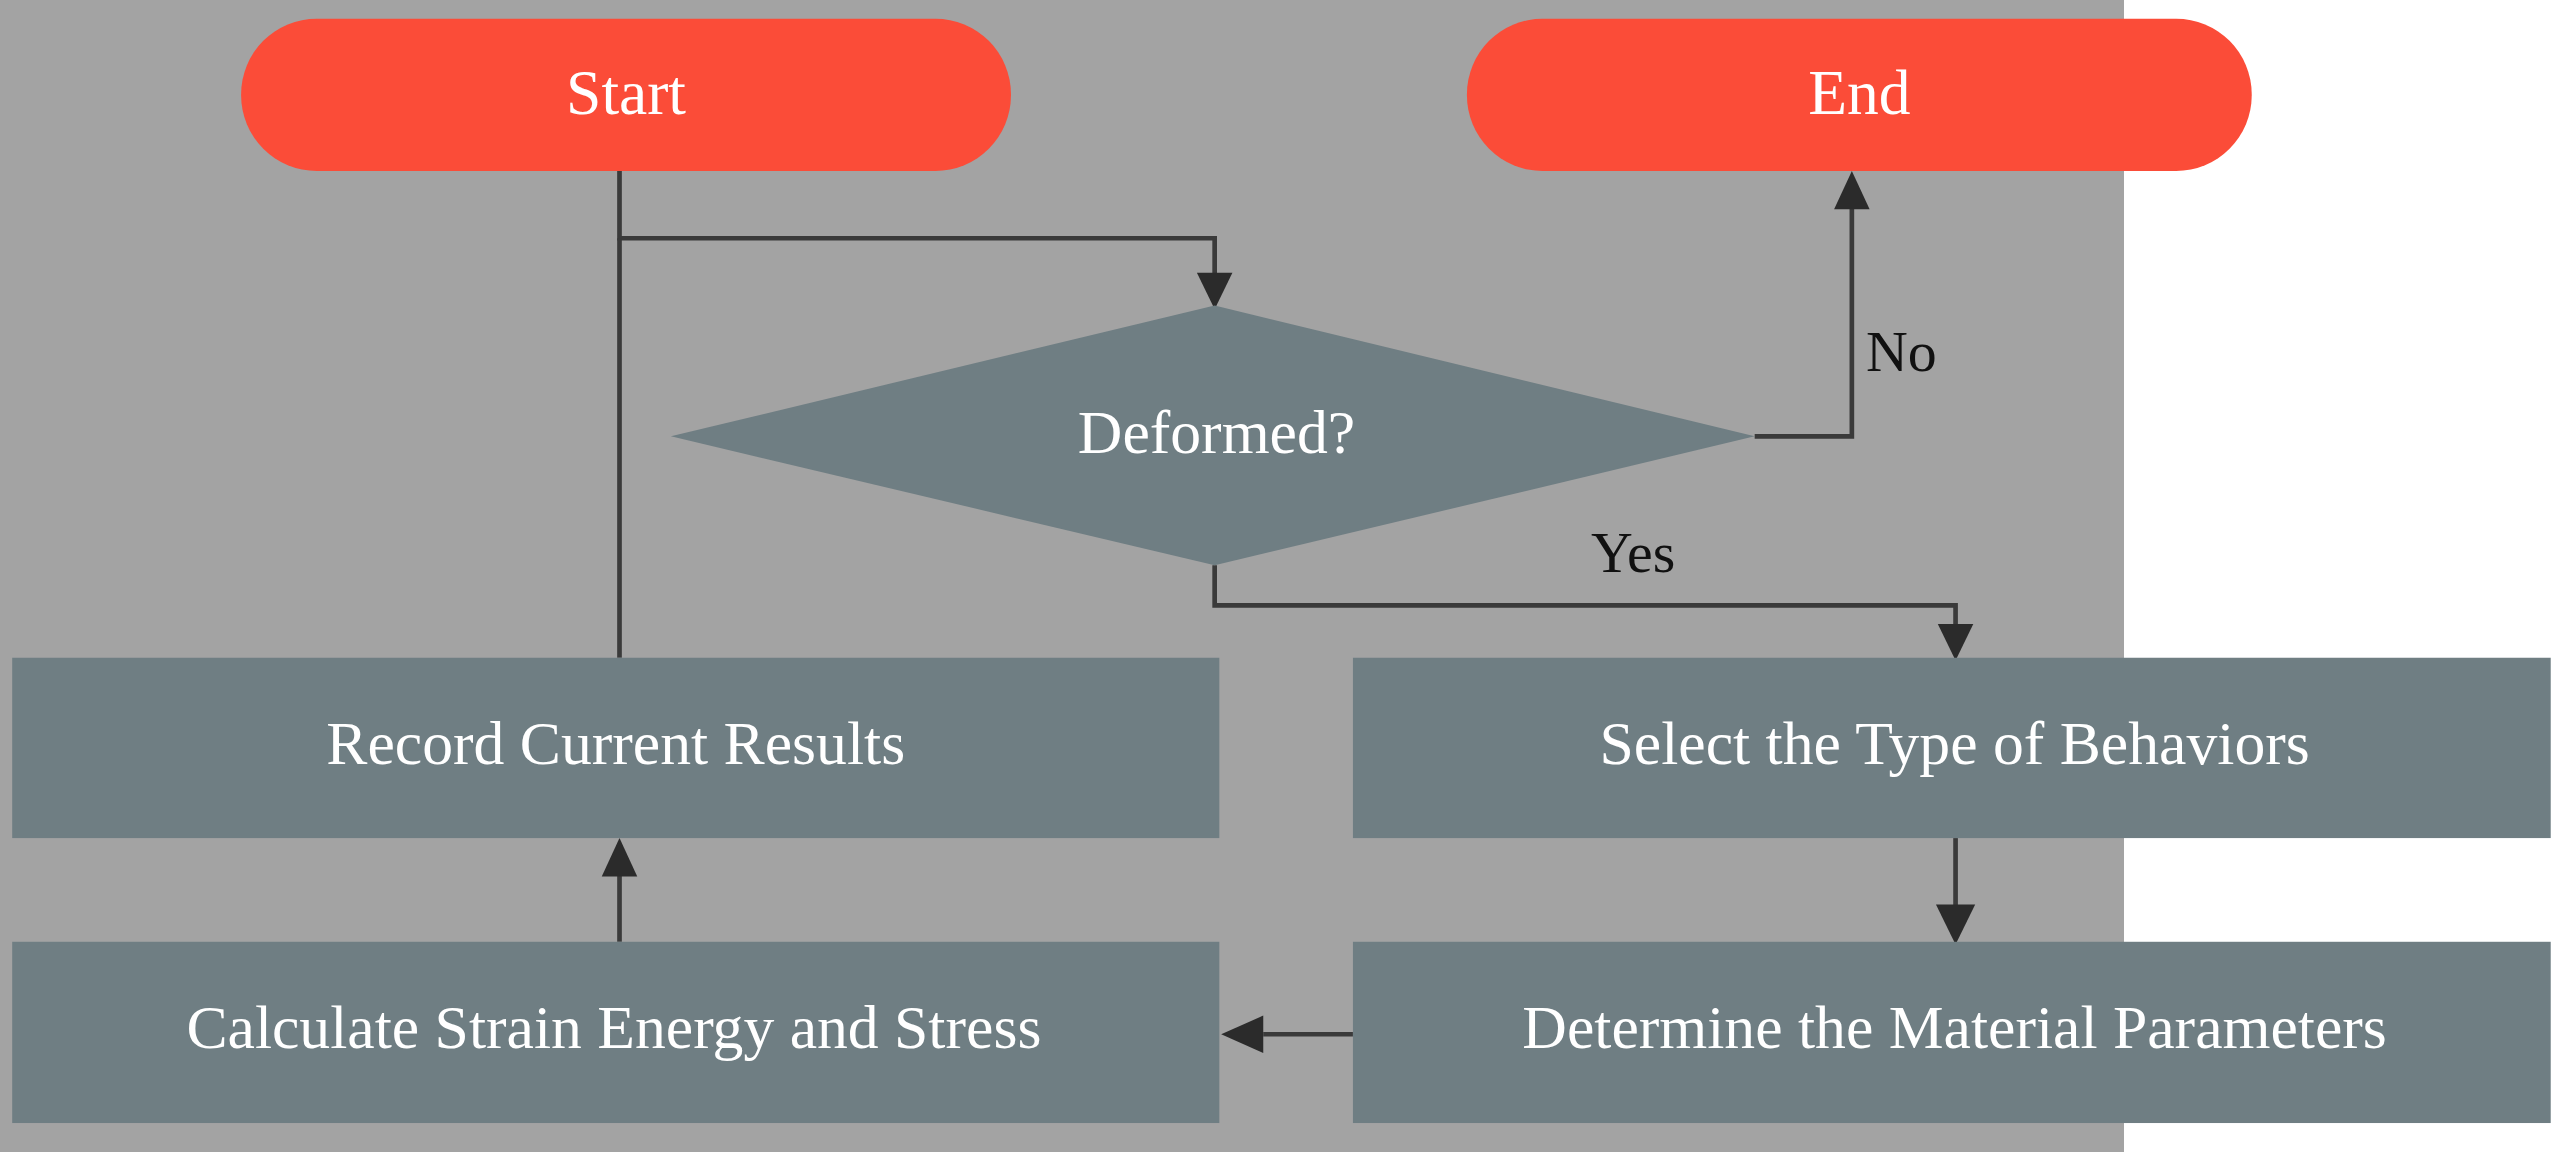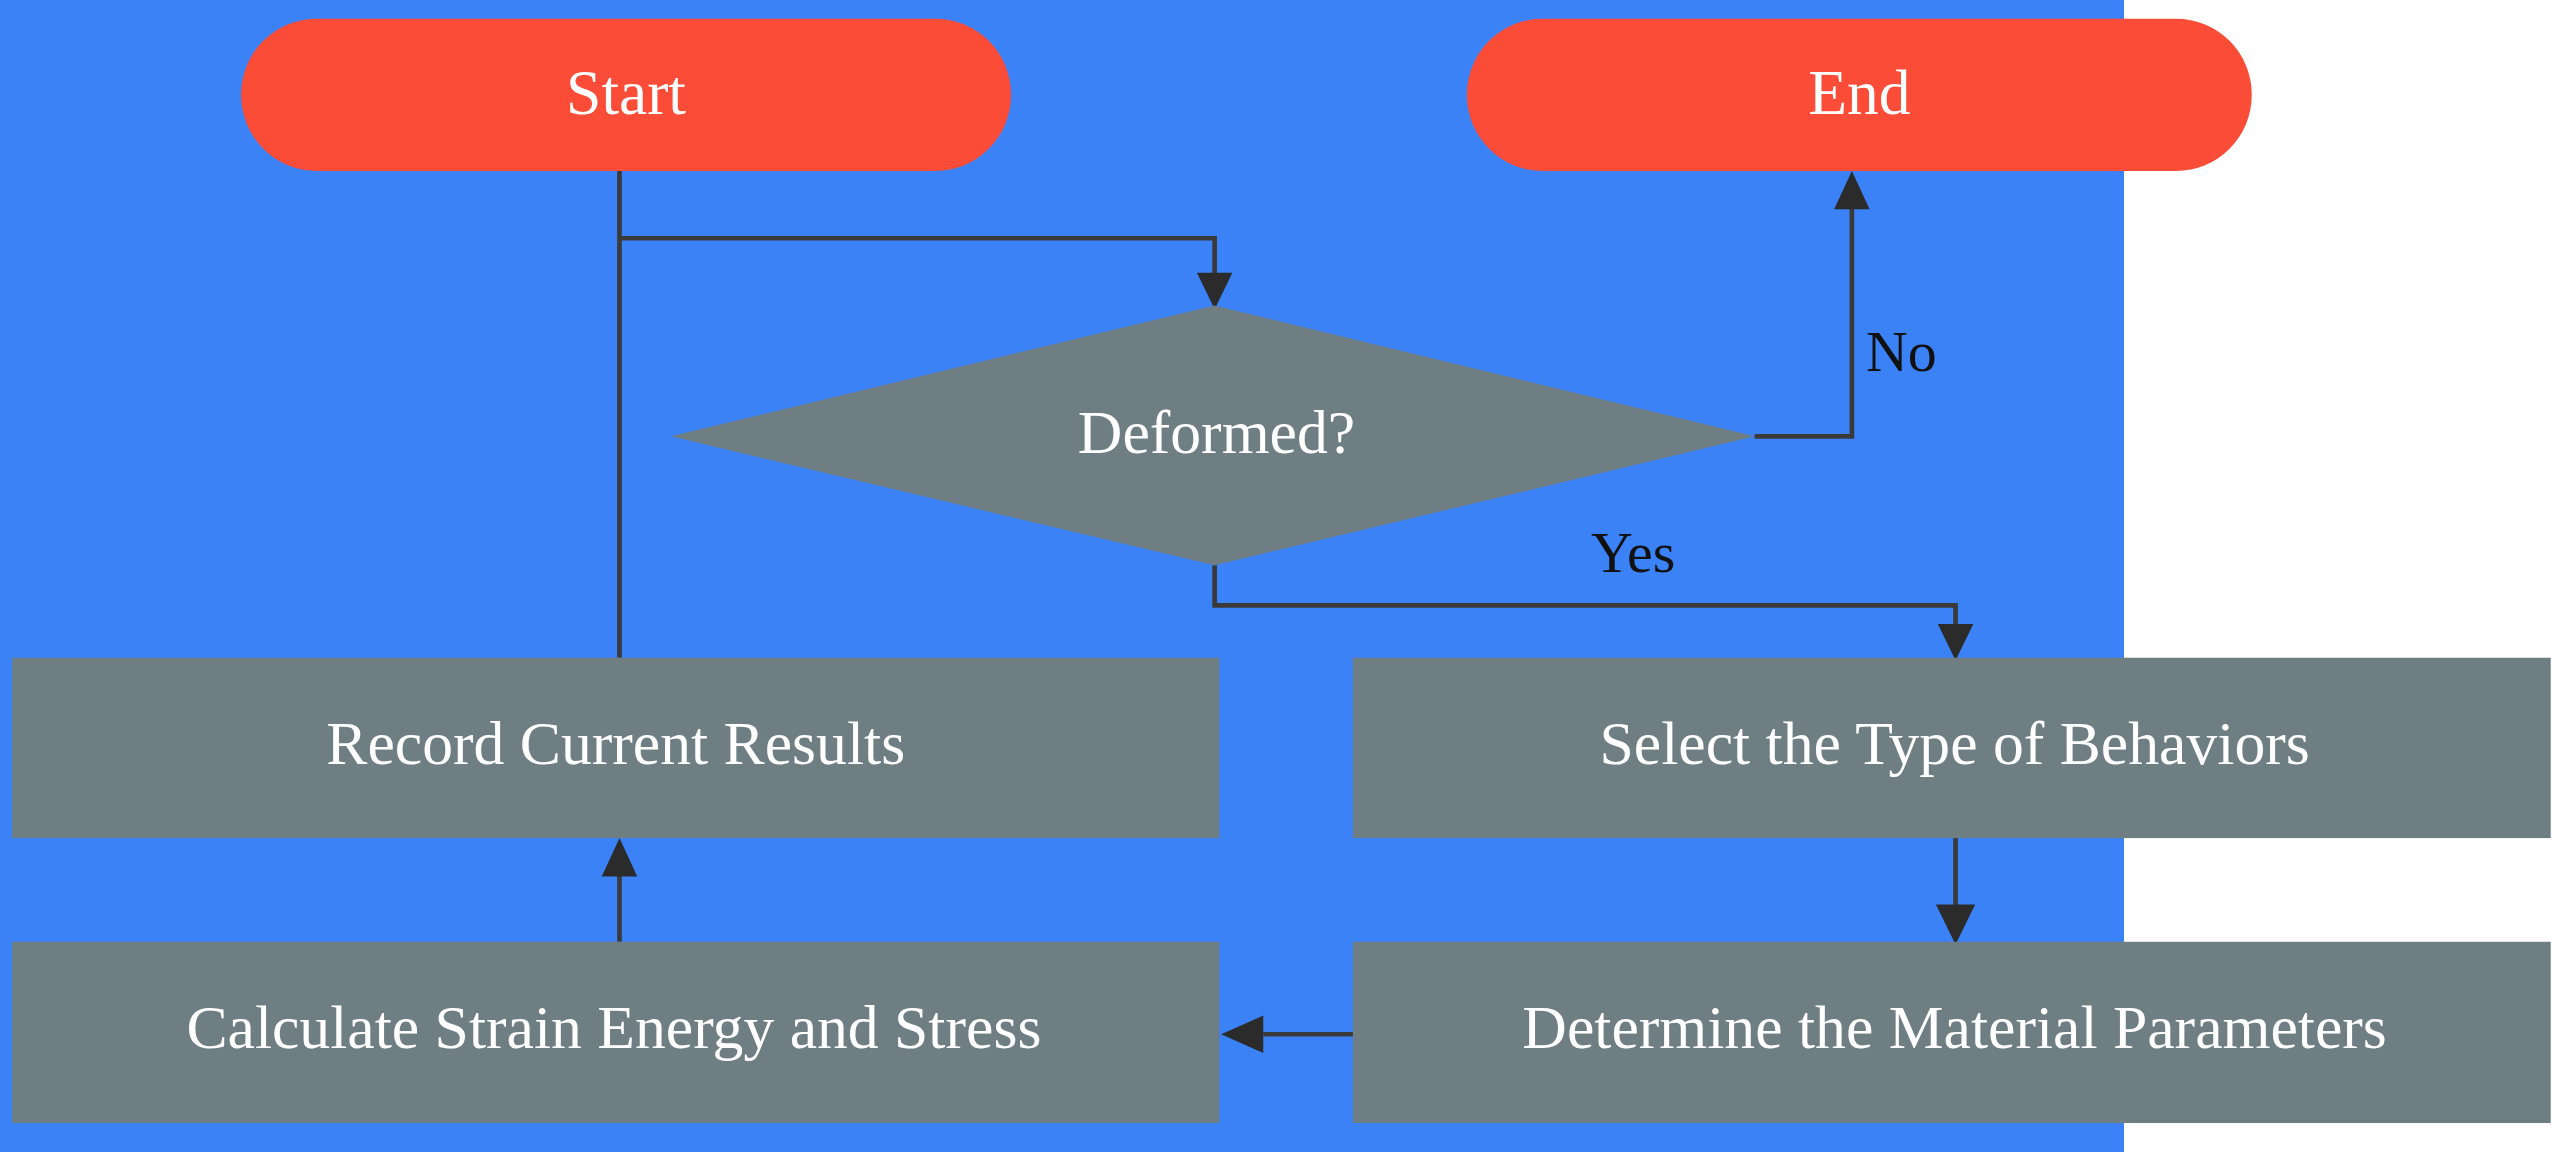--- a/index.html
+++ b/index.html
@@ -11,21 +11,21 @@
   body {
     width: 2576px;
     height: 1152px;
     font-family: "Liberation Serif", serif;
     overflow: hidden;
   }
   #flowchart-root {
     position: relative;
     width: 2124px;
     height: 1152px;
-    background: #3b82f6;
+    background: #a3a3a3;
   }
   svg#flow-svg {
     position: absolute;
     top: 0;
     left: 0;
     width: 2576px;
     height: 1152px;
     display: block;
   }
   .node-label {

